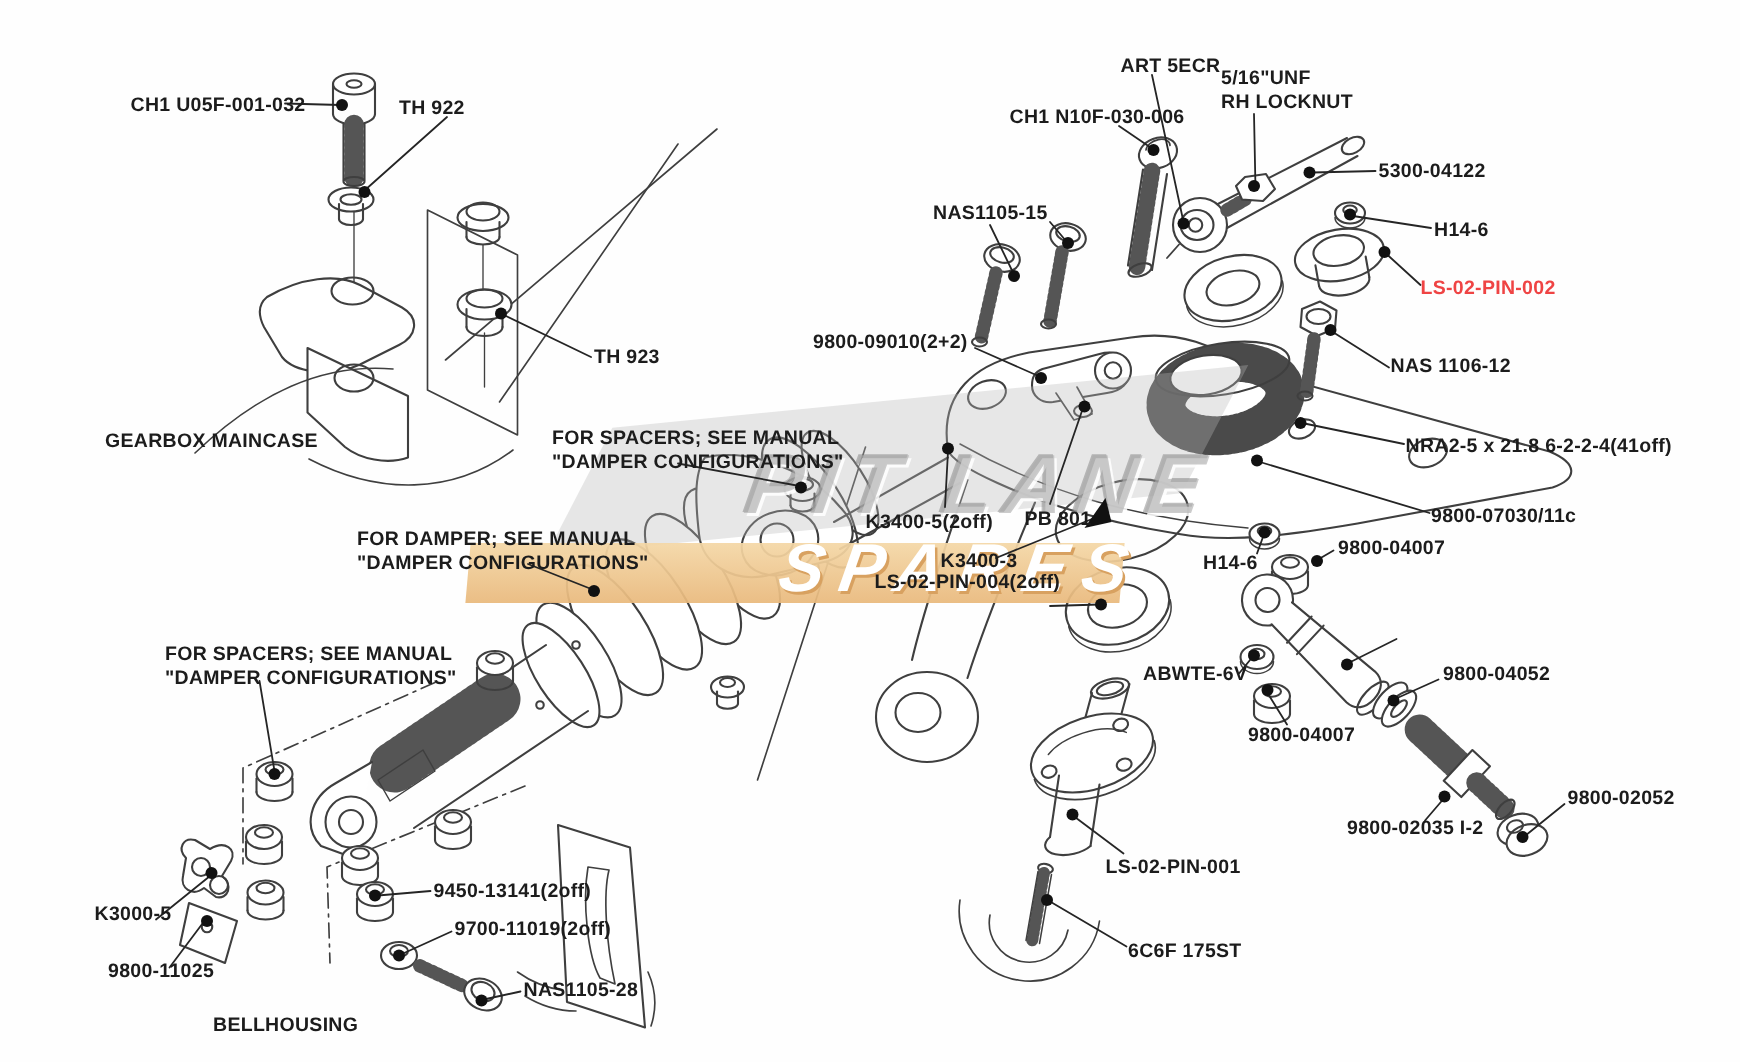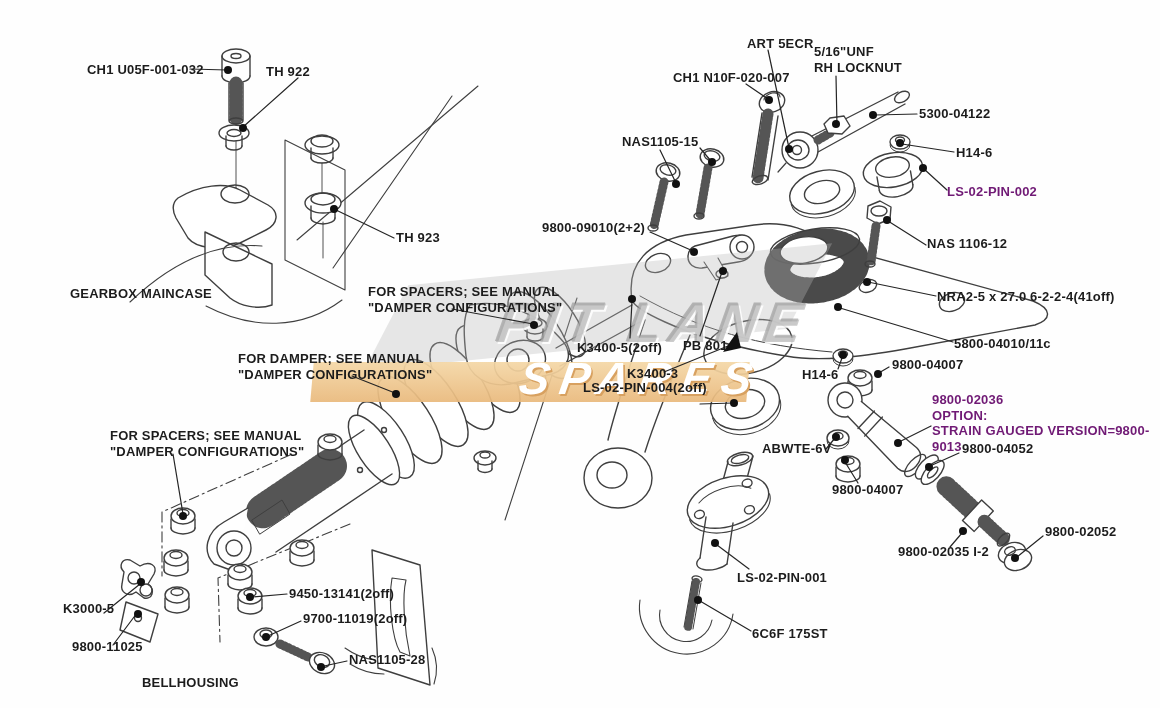--- a/index.html
+++ b/index.html
@@ -15,21 +15,21 @@
               transform:skewX(-9deg);z-index:3;white-space:nowrap;
               text-shadow:2px 2px 0 rgba(255,255,255,.85),-1px -1px 0 rgba(120,120,120,.45);}
   .wm-band{position:absolute;left:312px;top:362px;width:436px;height:40px;
            background:linear-gradient(#f4d7a6,#e9b97c);transform:skewX(-5deg);
            opacity:.93;z-index:3;}
   .wm-spares{position:absolute;left:520px;top:353px;font-style:italic;font-weight:900;
              font-size:45px;letter-spacing:10px;color:#ffffff;transform:skewX(-9deg);
              z-index:3;white-space:nowrap;text-shadow:2px 2px 0 #d8a160;}
   .label{position:absolute;z-index:5;font-weight:bold;font-size:13px;line-height:1.2;
          color:#1c1c1c;white-space:pre-line;letter-spacing:.2px;}
-  .label.accent{color:#701a75;}
+  .label.accent{color:#ef4444;}
 </style>
 </head>
 <body>
 
 <div id="stage">
 
   <svg id="art" width="1160" height="708" viewBox="0 0 1160 708" fill="none" stroke="#3f3f3f" stroke-width="1.4" stroke-linecap="round" stroke-linejoin="round">
 
     <g stroke-width="1.1">
       <line x1="478" y1="86" x2="297" y2="240"></line>
@@ -439,37 +439,34 @@
     </g>
   </svg>
 
   <div class="label" style="left:87px;top:62px">CH1 U05F-001-032</div>
   <div class="label" style="left:266px;top:64px">TH 922</div>
   <div class="label" style="left:396px;top:230px">TH 923</div>
   <div class="label" style="left:70px;top:286px">GEARBOX MAINCASE</div>
   <div class="label" style="left:747px;top:36px">ART 5ECR</div>
   <div class="label" style="left:814px;top:44px">5/16"UNF
 RH LOCKNUT</div>
-  <div class="label" style="left:673px;top:70px">CH1 N10F-020-007</div>
+  <div class="label" style="left:673px;top:70px">CH1 N10F-030-006</div>
   <div class="label" style="left:919px;top:106px">5300-04122</div>
   <div class="label" style="left:956px;top:145px">H14-6</div>
   <div class="label accent" style="left:947px;top:184px">LS-02-PIN-002</div>
   <div class="label" style="left:622px;top:134px">NAS1105-15</div>
   <div class="label" style="left:927px;top:236px">NAS 1106-12</div>
   <div class="label" style="left:542px;top:220px">9800-09010(2+2)</div>
-  <div class="label" style="left:937px;top:289px">NRA2-5 x 27.0 6-2-2-4(41off)</div>
-  <div class="label" style="left:954px;top:336px">5800-04010/11c</div>
+  <div class="label" style="left:937px;top:289px">NRA2-5 x 21.8 6-2-2-4(41off)</div>
+  <div class="label" style="left:954px;top:336px">9800-07030/11c</div>
   <div class="label" style="left:577px;top:340px">K3400-5(2off)</div>
   <div class="label" style="left:683px;top:338px">PB 801</div>
   <div class="label" style="left:627px;top:366px">K3400-3</div>
   <div class="label" style="left:802px;top:367px">H14-6</div>
   <div class="label" style="left:892px;top:357px">9800-04007</div>
-  <div class="label accent" style="left:932px;top:392px">9800-02036
-OPTION:
-STRAIN GAUGED VERSION=9800-9013</div>
   <div class="label" style="left:962px;top:441px">9800-04052</div>
   <div class="label" style="left:583px;top:380px">LS-02-PIN-004(2off)</div>
   <div class="label" style="left:762px;top:441px">ABWTE-6V</div>
   <div class="label" style="left:832px;top:482px">9800-04007</div>
   <div class="label" style="left:1045px;top:524px">9800-02052</div>
   <div class="label" style="left:898px;top:544px">9800-02035 I-2</div>
   <div class="label" style="left:737px;top:570px">LS-02-PIN-001</div>
   <div class="label" style="left:752px;top:626px">6C6F 175ST</div>
   <div class="label" style="left:368px;top:284px">FOR SPACERS; SEE MANUAL
 "DAMPER CONFIGURATIONS"</div>

